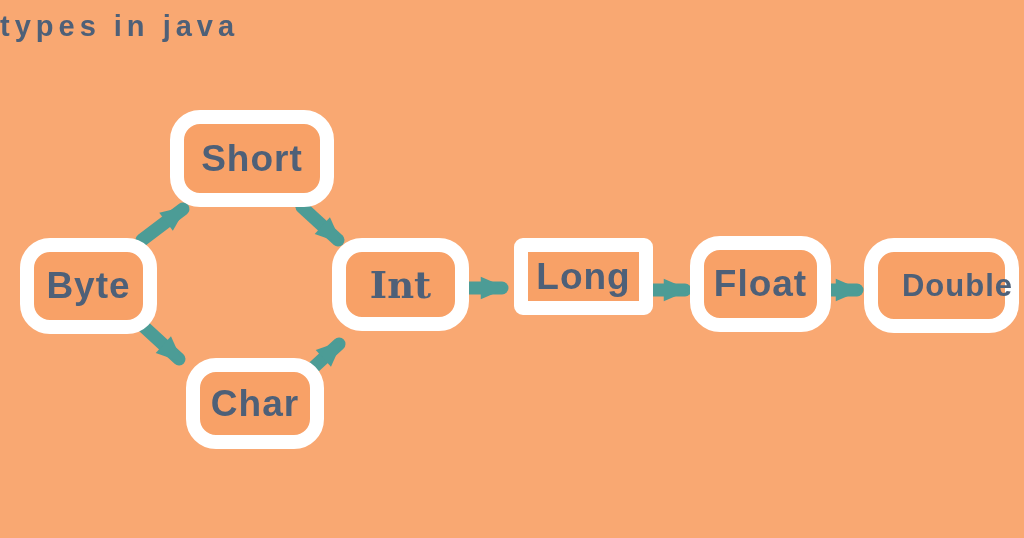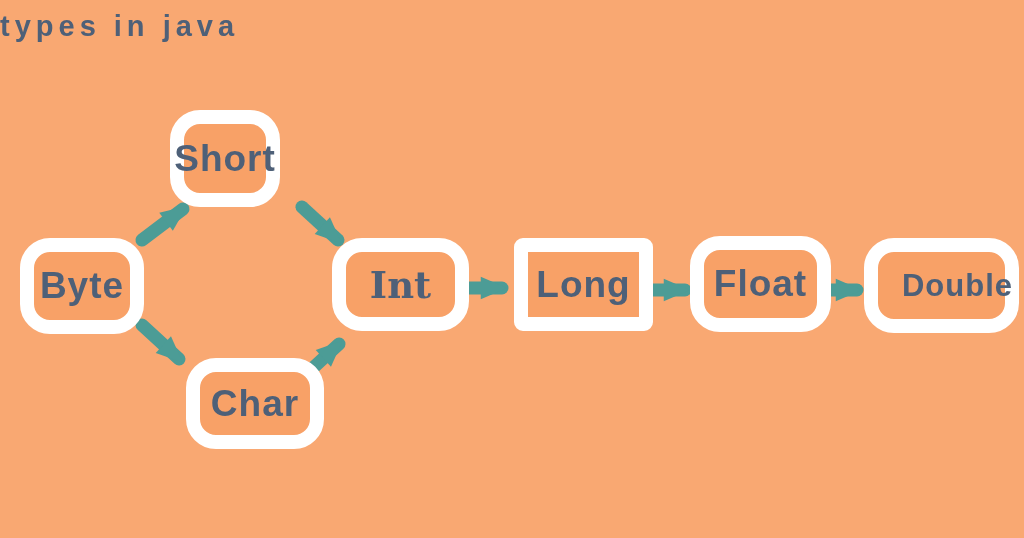--- a/index.html
+++ b/index.html
@@ -42,25 +42,25 @@
     align-items:center;
     justify-content:center;
   }
   .node .label{
     color:var(--ink);
     font-size:37px;
     font-weight:600;
     letter-spacing:1px;
     white-space:nowrap;
   }
-  .node-byte  {left:20px;  top:238px; width:124px; height:96px;}
-  .node-short {left:170px; top:110px; width:110px; height:97px;}
+  .node-byte  {left:20px;  top:238px; width:137px; height:96px;}
+  .node-short {left:170px; top:110px; width:164px; height:97px;}
   .node-char  {left:186px; top:358px; width:138px; height:91px;}
   .node-int   {left:332px; top:238px; width:137px; height:93px;}
-  .node-long  {left:514px; top:238px; width:139px; height:93px;border-radius:9px;}
+  .node-long  {left:514px; top:238px; width:139px; height:77px;border-radius:9px;}
   .node-float {left:690px; top:236px; width:141px; height:96px;justify-content:center;}
   .node-double{left:864px; top:238px; width:155px; height:95px;padding-left:32px;}
   .node-int .label{
     font-family:"DejaVu Serif","Liberation Serif",serif;
     font-size:37px;
     font-weight:600;
     letter-spacing:0;
   }
   .node-double .label{font-size:31px;}
   .edges{

